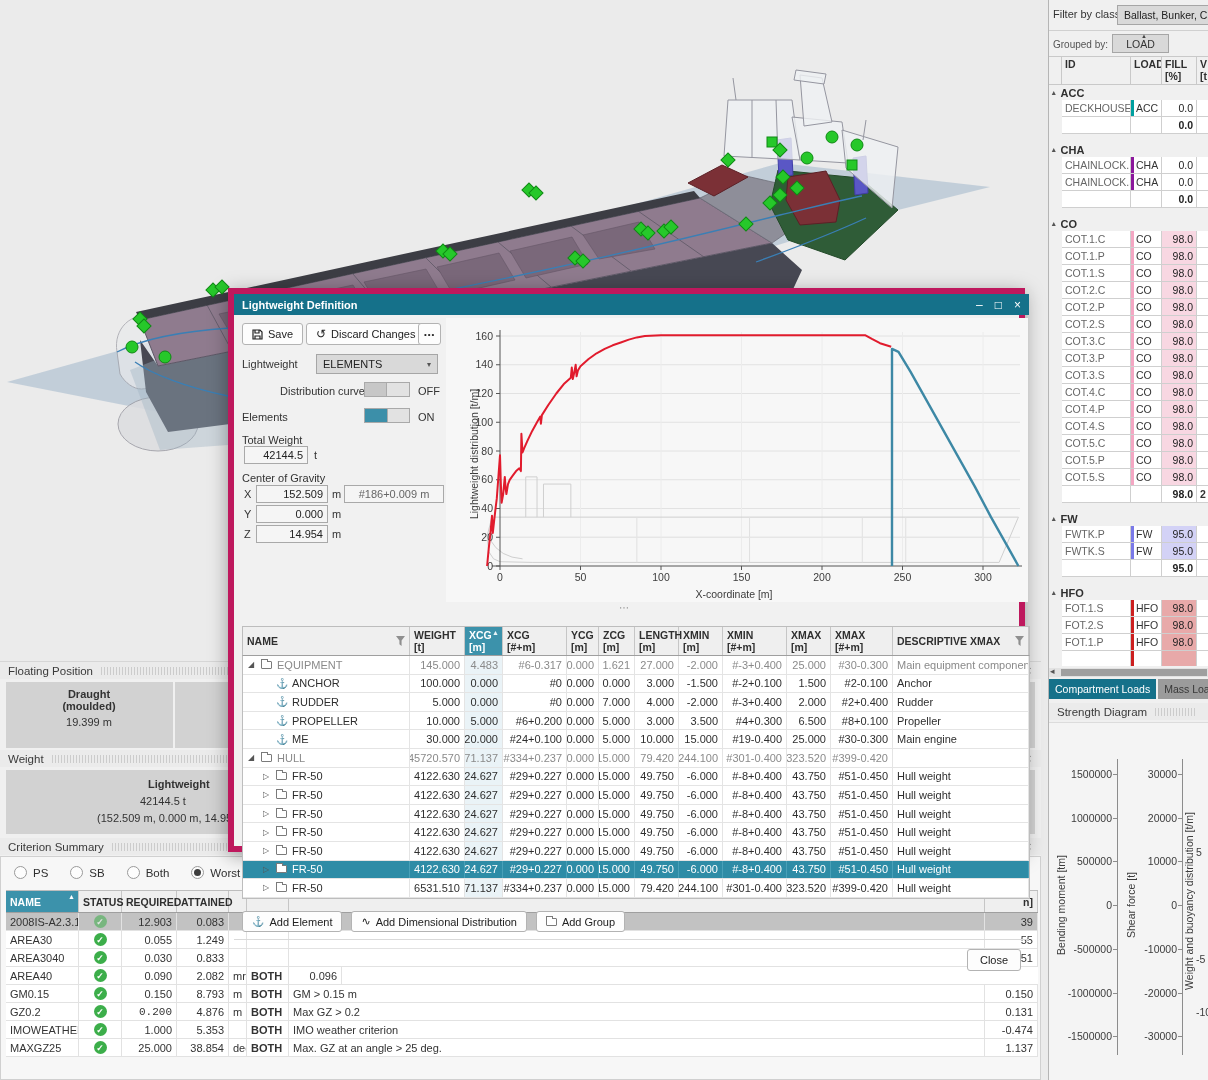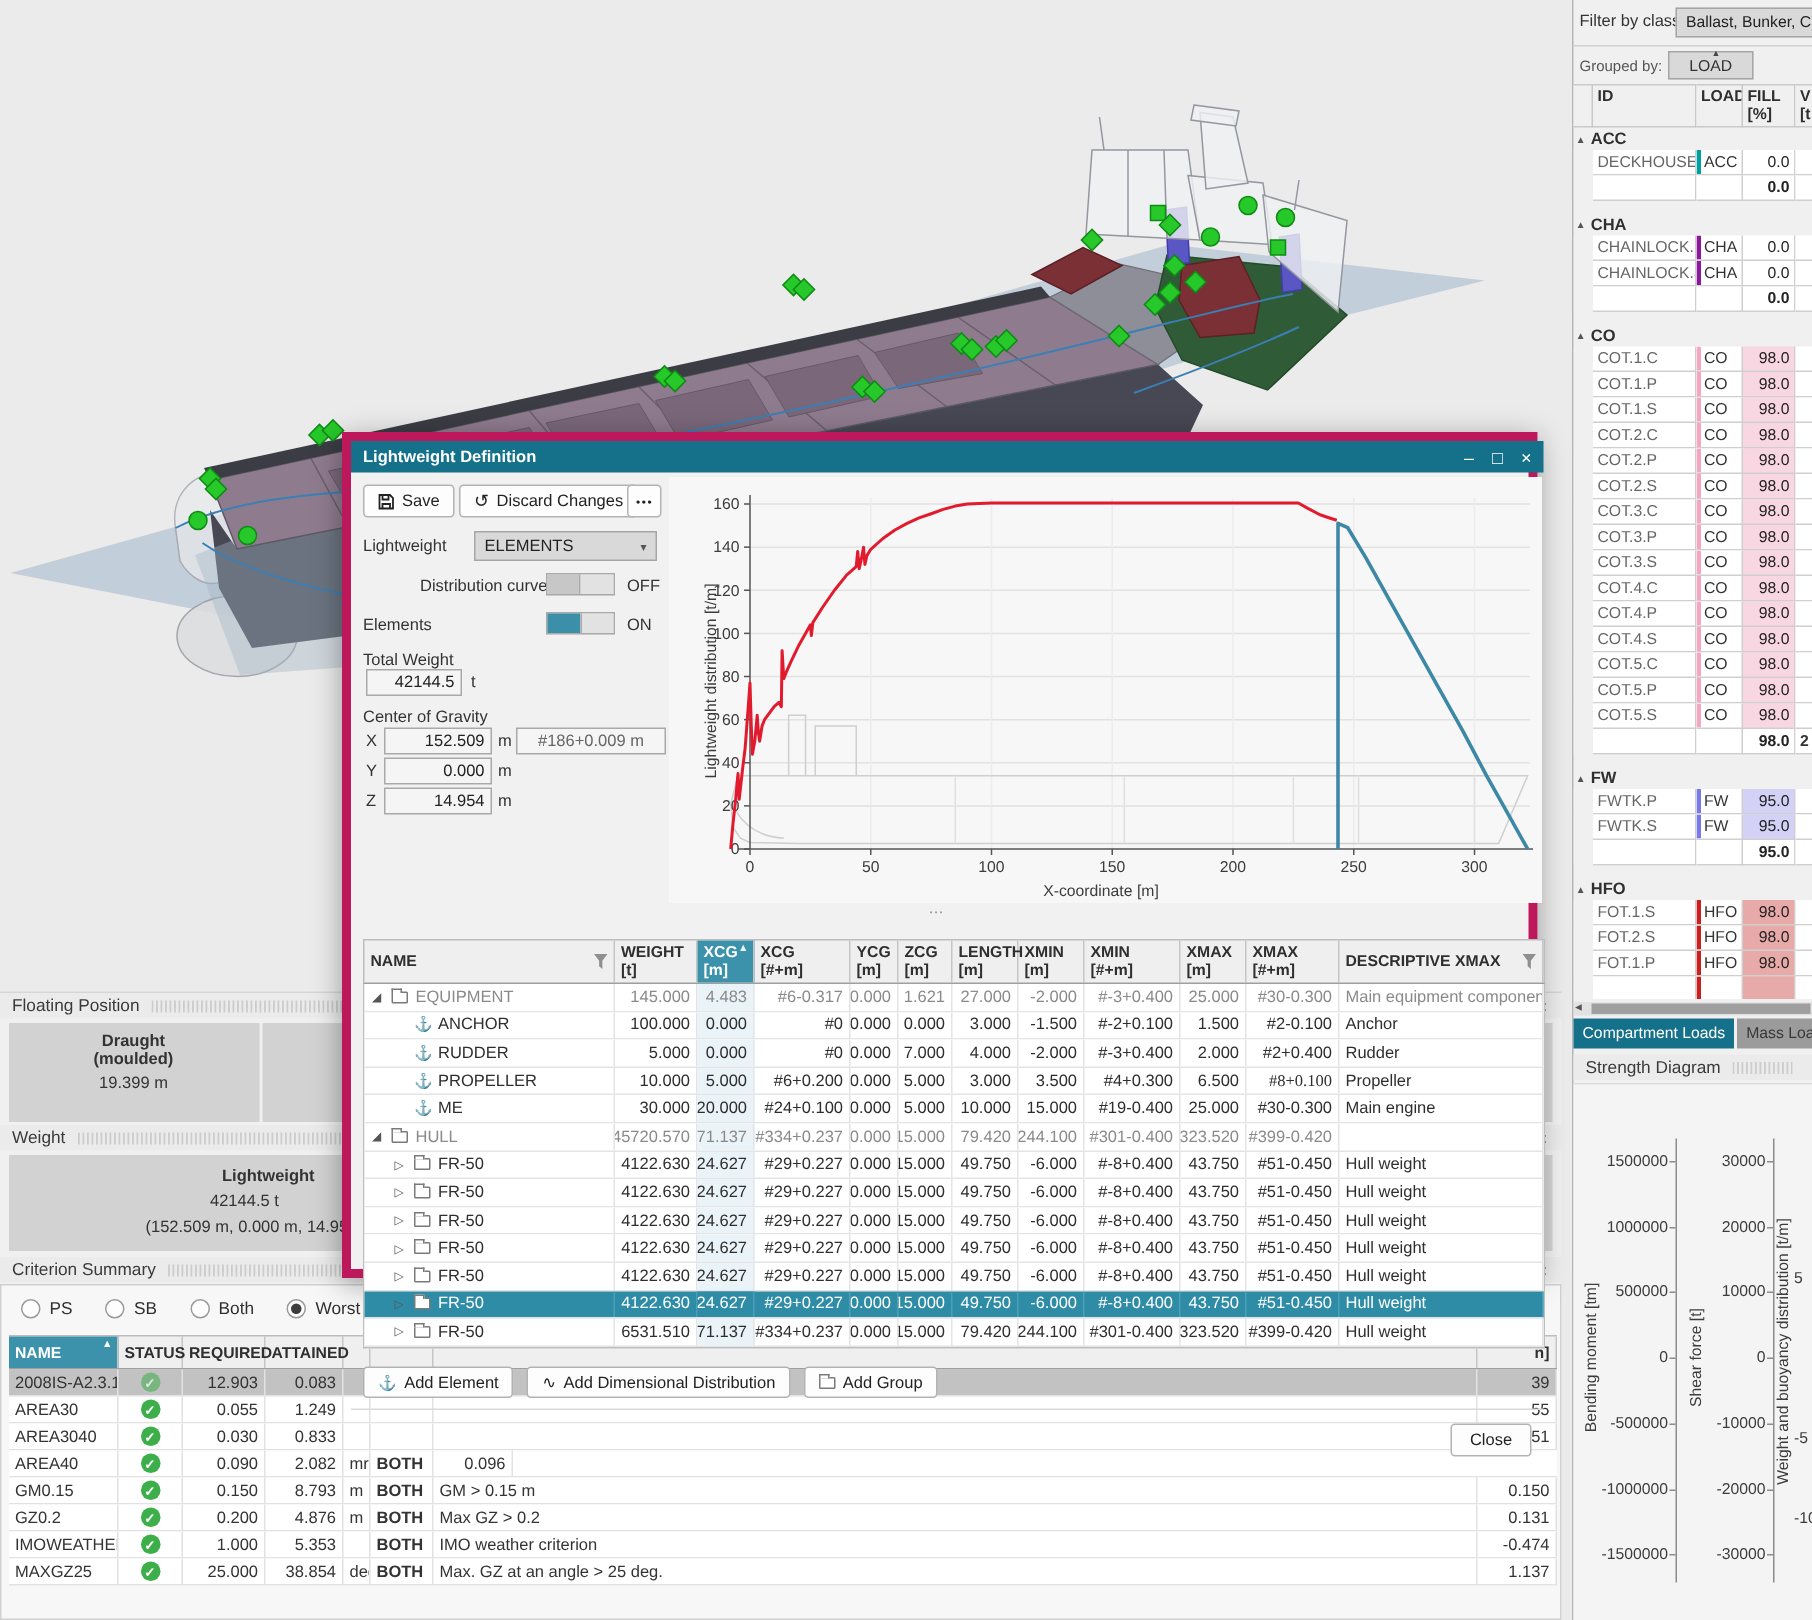--- a/index.html
+++ b/index.html
@@ -284,21 +284,21 @@
           <div style="width: 18px;">m</div>
           <div style="width: 42px; font-weight: bold;">BOTH</div>
           <div style="width: 696px;">GM &gt; 0.15 m</div>
           <div style="width: 53px; justify-content: flex-end;">0.150</div>
         </div>
         <div class="crow">
           <div style="width: 73px;">GZ0.2</div>
           <div style="width: 43px; justify-content: center;">
             <span class="chk">✓</span>
           </div>
-          <div style="width: 55px; justify-content: flex-end;">0.200</div>
+          <div style="width: 55px; justify-content: flex-end; font-family: Liberation Mono, monospace;">0.200</div>
           <div style="width: 52px; justify-content: flex-end;">4.876</div>
           <div style="width: 18px;">m</div>
           <div style="width: 42px; font-weight: bold;">BOTH</div>
           <div style="width: 696px;">Max GZ &gt; 0.2</div>
           <div style="width: 53px; justify-content: flex-end;">0.131</div>
         </div>
         <div class="crow">
           <div style="width: 73px;">IMOWEATHER</div>
           <div style="width: 43px; justify-content: center;">
             <span class="chk">✓</span>
@@ -950,21 +950,21 @@
           </div>
           <div class="td num" style="width: 55px;">10.000</div>
           <div class="td num xcgcol" style="width: 38px;">5.000</div>
           <div class="td num" style="width: 64px;">#6+0.200</div>
           <div class="td num" style="width: 32px;">0.000</div>
           <div class="td num" style="width: 36px;">5.000</div>
           <div class="td num" style="width: 44px;">3.000</div>
           <div class="td num" style="width: 44px;">3.500</div>
           <div class="td num" style="width: 64px;">#4+0.300</div>
           <div class="td num" style="width: 44px;">6.500</div>
-          <div class="td num" style="width: 62px; font-family: Liberation Serif, serif;">#8+0.100</div>
+          <div class="td num" style="width: 62px;">#8+0.100</div>
           <div class="td" style="width: 136px;">Propeller</div>
         </div>
         <div class="trow">
           <div class="td" style="width: 167px; padding-left: 20px;">
             <span class="exp"></span>
             <span class="anch">⚓</span>
             <span>ME</span>
           </div>
           <div class="td num" style="width: 55px;">30.000</div>
           <div class="td num xcgcol" style="width: 38px;">20.000</div>

